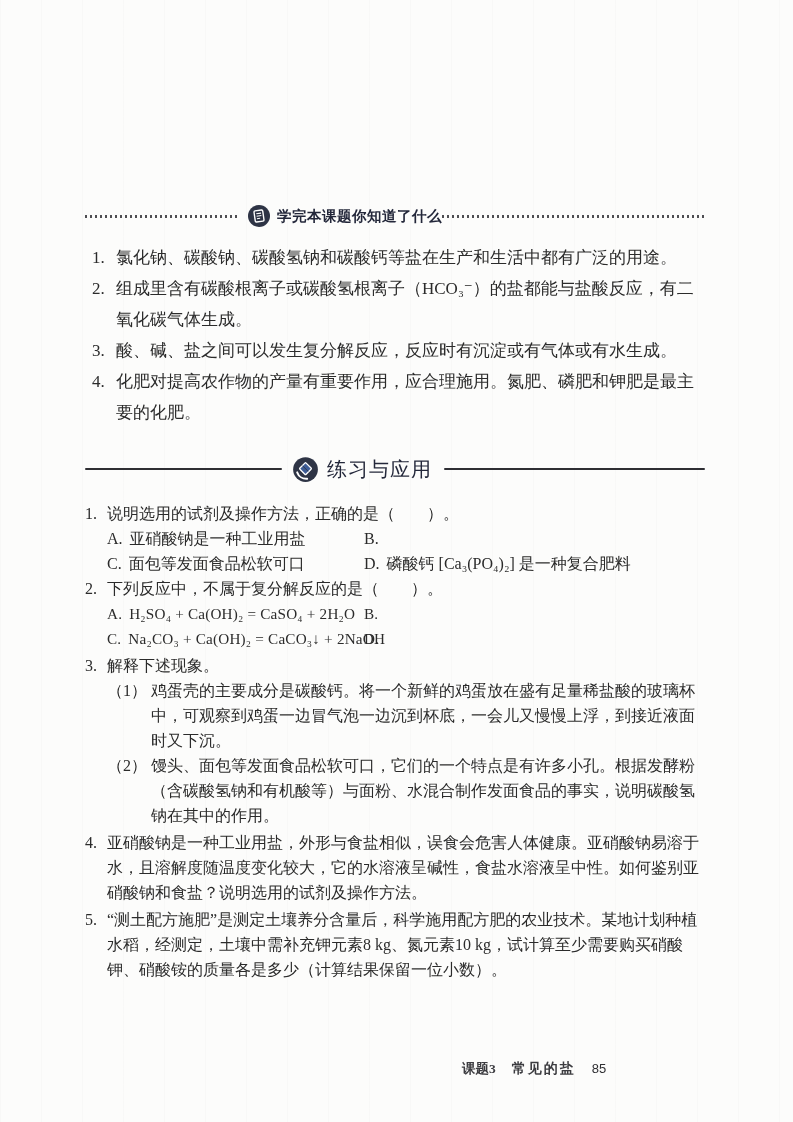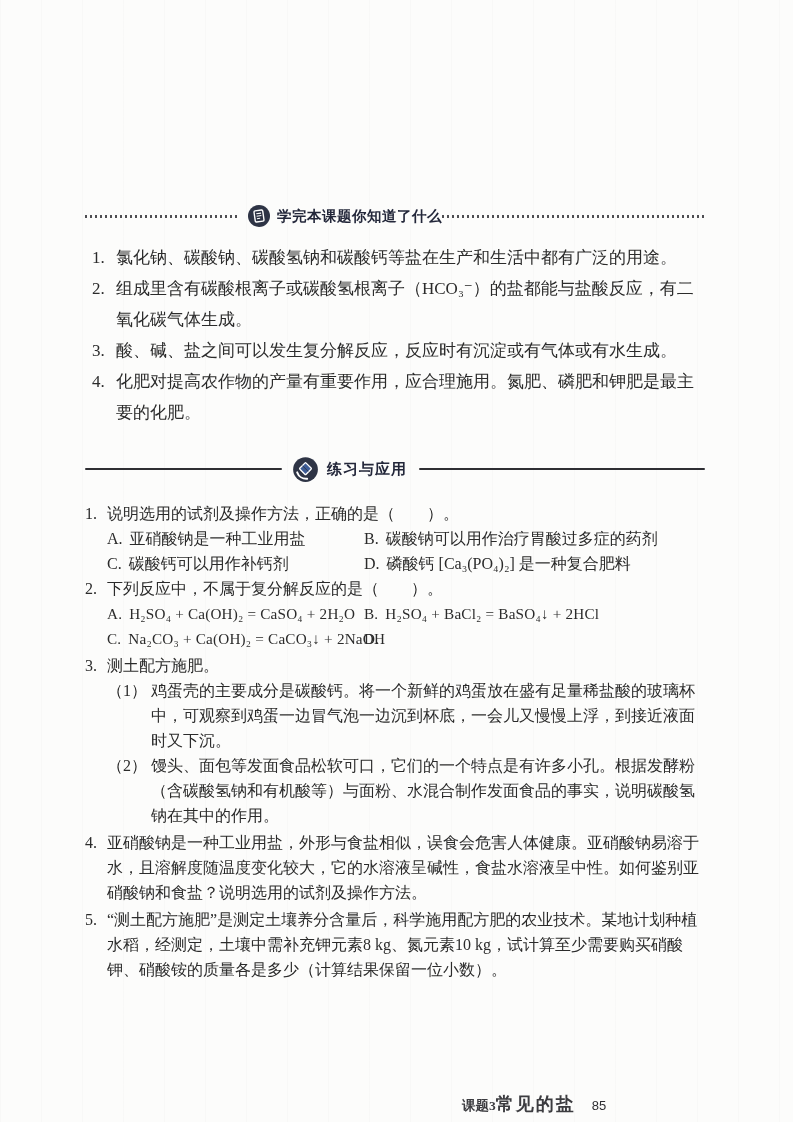--- a/index.html
+++ b/index.html
@@ -33,21 +33,21 @@
   .r-num{flex:none;width:24px;}
   .r-text{flex:1;min-width:0;}
 
   
   .practice-header{display:flex;align-items:center;height:28px;margin-top:27px;}
   .rule{height:2.6px;background:#2e2e33;border-radius:2px;}
   .rule.left{width:197px;}
   .rule.right{flex:1;}
   .practice-title{
     font-family:"Liberation Sans","DejaVu Sans",sans-serif;
-    font-weight:bold;font-size:15px;color:#23273a;
+    font-weight:normal;font-size:20px;color:#23273a;
     letter-spacing:1px;margin-right:12px;white-space:nowrap;text-align:right;
   }
   .practice-header .hdr-icon{margin:0 8px 0 10px;}
 
   
   .questions{margin-top:18px;font-size:16px;line-height:25px;}
   .question{display:flex;}
   .q2{margin-top:0;}
   .q3,.q4,.q5{margin-top:2px;}
   .q-num{flex:none;width:22px;}
@@ -56,25 +56,25 @@
   .options{display:grid;grid-template-columns:247px 1fr;column-gap:10px;margin-top:0;}
   .opt{display:flex;white-space:nowrap;}
   .opt-label{flex:none;margin-right:7px;}
   .equation{font-size:15.2px;letter-spacing:0.2px;}
   .subitem{display:flex;}
   .sub-num{flex:none;width:44px;}
   .sub-text{flex:1;min-width:0;}
 
   
   .footer{
-    position:absolute;left:462px;top:1092px;
+    position:absolute;left:462px;top:1060px;
     display:flex;align-items:baseline;white-space:nowrap;
   }
   .f-lesson{font-size:13.5px;font-weight:600;color:#3c3c40;}
-  .f-title{font-size:18px;font-weight:600;color:#3c3c40;margin-left:0;letter-spacing:2px;}
+  .f-title{font-size:14px;font-weight:600;color:#3c3c40;margin-left:16px;letter-spacing:2px;}
   .f-page{font-size:13px;color:#2e2e32;margin-left:16px;font-family:"Liberation Sans","DejaVu Sans",sans-serif;}
 </style>
 </head>
 <body>
 
 <div class="page">
   <div class="content">
 
     <div class="review-header">
       <span class="dotted left"></span>
@@ -134,62 +134,60 @@
         <span class="q-num">1.</span>
         <div class="q-body">
           <p class="q-stem">说明选用的试剂及操作方法，正确的是（　　）。</p>
           <div class="options">
             <span class="opt">
               <span class="opt-label">A.</span>
               <span class="opt-text">亚硝酸钠是一种工业用盐</span>
             </span>
             <span class="opt">
               <span class="opt-label">B.</span>
-              <span class="opt-text">碳酸钠可以用作治疗胃酸过多症的药剂</span>
             </span>
             <span class="opt">
               <span class="opt-label">C.</span>
-              <span class="opt-text">碳酸钙可以用作补钙剂</span>
+              <span class="opt-text">面包等发面食品松软可口</span>
             </span>
             <span class="opt">
               <span class="opt-label">D.</span>
               <span class="opt-text">磷酸钙 [Ca₃(PO₄)₂] 是一种复合肥料</span>
             </span>
           </div>
         </div>
       </div>
 
       <div class="question q2">
         <span class="q-num">2.</span>
         <div class="q-body">
           <p class="q-stem">下列反应中，不属于复分解反应的是（　　）。</p>
           <div class="options">
             <span class="opt equation">
               <span class="opt-label">A.</span>
               <span class="opt-text">H₂SO₄ + Ca(OH)₂ = CaSO₄ + 2H₂O</span>
             </span>
             <span class="opt equation">
               <span class="opt-label">B.</span>
-              <span class="opt-text">H₂SO₄ + BaCl₂ = BaSO₄↓ + 2HCl</span>
             </span>
             <span class="opt equation">
               <span class="opt-label">C.</span>
               <span class="opt-text">Na₂CO₃ + Ca(OH)₂ = CaCO₃↓ + 2NaOH</span>
             </span>
             <span class="opt equation">
               <span class="opt-label">D.</span>
             </span>
           </div>
         </div>
       </div>
 
       <div class="question q3">
         <span class="q-num">3.</span>
         <div class="q-body">
-          <p class="q-stem">测土配方施肥。</p>
+          <p class="q-stem">解释下述现象。</p>
           <div class="subitem">
             <span class="sub-num">（1）</span>
             <span class="sub-text">鸡蛋壳的主要成分是碳酸钙。将一个新鲜的鸡蛋放在盛有足量稀盐酸的玻璃杯中，可观察到鸡蛋一边冒气泡一边沉到杯底，一会儿又慢慢上浮，到接近液面时又下沉。</span>
           </div>
           <div class="subitem">
             <span class="sub-num">（2）</span>
             <span class="sub-text">馒头、面包等发面食品松软可口，它们的一个特点是有许多小孔。根据发酵粉（含碳酸氢钠和有机酸等）与面粉、水混合制作发面食品的事实，说明碳酸氢钠在其中的作用。</span>
           </div>
         </div>
       </div>

